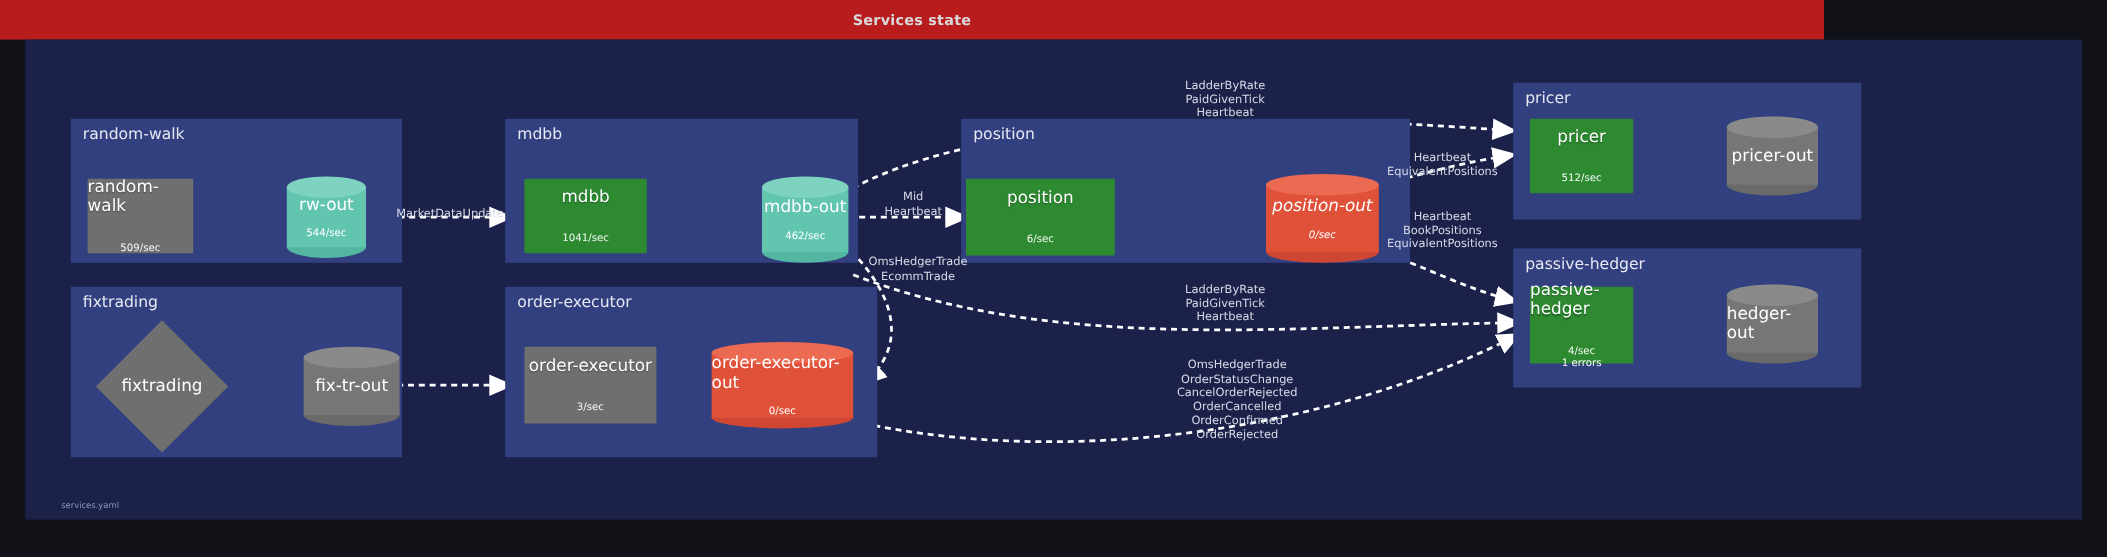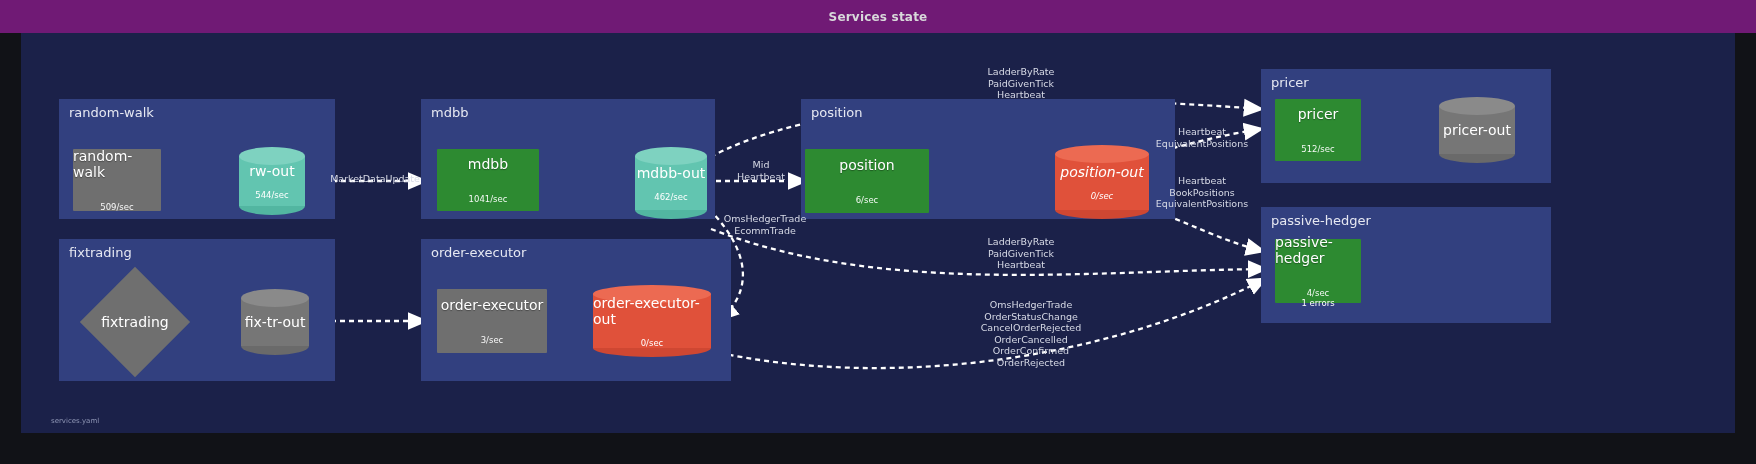--- a/index.html
+++ b/index.html
@@ -1,18 +1,18 @@
 <!DOCTYPE html>
 <html><head>
 <meta charset="utf-8">
 <style>
   html,body{margin:0;padding:0;background:#111217;}
   body{width:1756px;height:464px;font-family:"DejaVu Sans","Liberation Sans",sans-serif;overflow:hidden;}
   #root{position:relative;width:1756px;height:464px;background:#111217;}
-  .titlebar{position:absolute;left:0;top:0;width:1756px;height:33px;background:#701a75;
+  .titlebar{position:absolute;left:0;top:0;width:1520px;height:33px;background:#b91c1c;
             display:flex;align-items:center;justify-content:center;}
   .titlebar .t{color:#d8d9da;font-size:12px;font-weight:700;letter-spacing:.2px;}
   .canvas{position:absolute;left:21px;top:33px;width:1714px;height:400px;background:#1b2149;}
   .cluster{position:absolute;background:#32407f;}
   .cluster > .clabel{position:absolute;left:10px;top:6px;color:#e6e8f2;font-size:13px;}
   .node{position:absolute;box-sizing:border-box;display:flex;flex-direction:column;
         align-items:center;justify-content:center;color:#ffffff;}
   .node .nm{font-size:14px;line-height:16px;text-shadow:0 1px 1px rgba(0,0,0,.35);}
   .node .rt{font-size:8.5px;line-height:10px;margin-top:22px;opacity:.95;}
   .node .er{font-size:8.5px;line-height:10px;}
@@ -133,21 +133,21 @@
         <div class="nm">rw-out</div>
         <div class="rt">544/sec</div>
       </div>
     </div>
 
     <div class="diamond-wrap" style="left:56px;top:234px;width:116px;height:110px;">
       <div class="diamond" style="left:19px;top:16px;width:78px;height:78px;"></div>
       <div class="lbl">fixtrading</div>
     </div>
 
-    <div class="cyl cy-grey" style="left:220px;top:256px;width:68px;height:66px;">
+    <div class="cyl cy-grey" style="left:232px;top:256px;width:80px;height:66px;">
       <div class="bot"></div>
       <div class="body"></div>
       <div class="top"></div>
       <div class="txt">
         <div class="nm">fix-tr-out</div>
       </div>
     </div>
 
     <div class="node rect green" style="left:416px;top:116px;width:102px;height:62px;">
       <div class="nm">mdbb</div>
@@ -207,20 +207,28 @@
         <div class="nm">pricer-out</div>
       </div>
     </div>
 
     <div class="node rect green" style="left:1254px;top:206px;width:86px;height:64px;">
       <div class="nm">passive-hedger</div>
       <div class="rt">4/sec</div>
       <div class="er">1 errors</div>
     </div>
 
+    <div class="cyl cy-grey" style="left:1418px;top:204px;width:76px;height:66px;">
+      <div class="bot"></div>
+      <div class="body"></div>
+      <div class="top"></div>
+      <div class="txt">
+        <div class="nm">hedger-out</div>
+      </div>
+    </div>
 
     <div class="elabel" style="left:296px;top:140px;width:116px;">MarketDataUpdate</div>
 
     <div class="elabel" style="left:694px;top:126px;width:92px;">Mid
 Heartbeat</div>
 
     <div class="elabel" style="left:684px;top:180px;width:120px;">OmsHedgerTrade
 EcommTrade</div>
 
     <div class="elabel" style="left:930px;top:33px;width:140px;">LadderByRate

